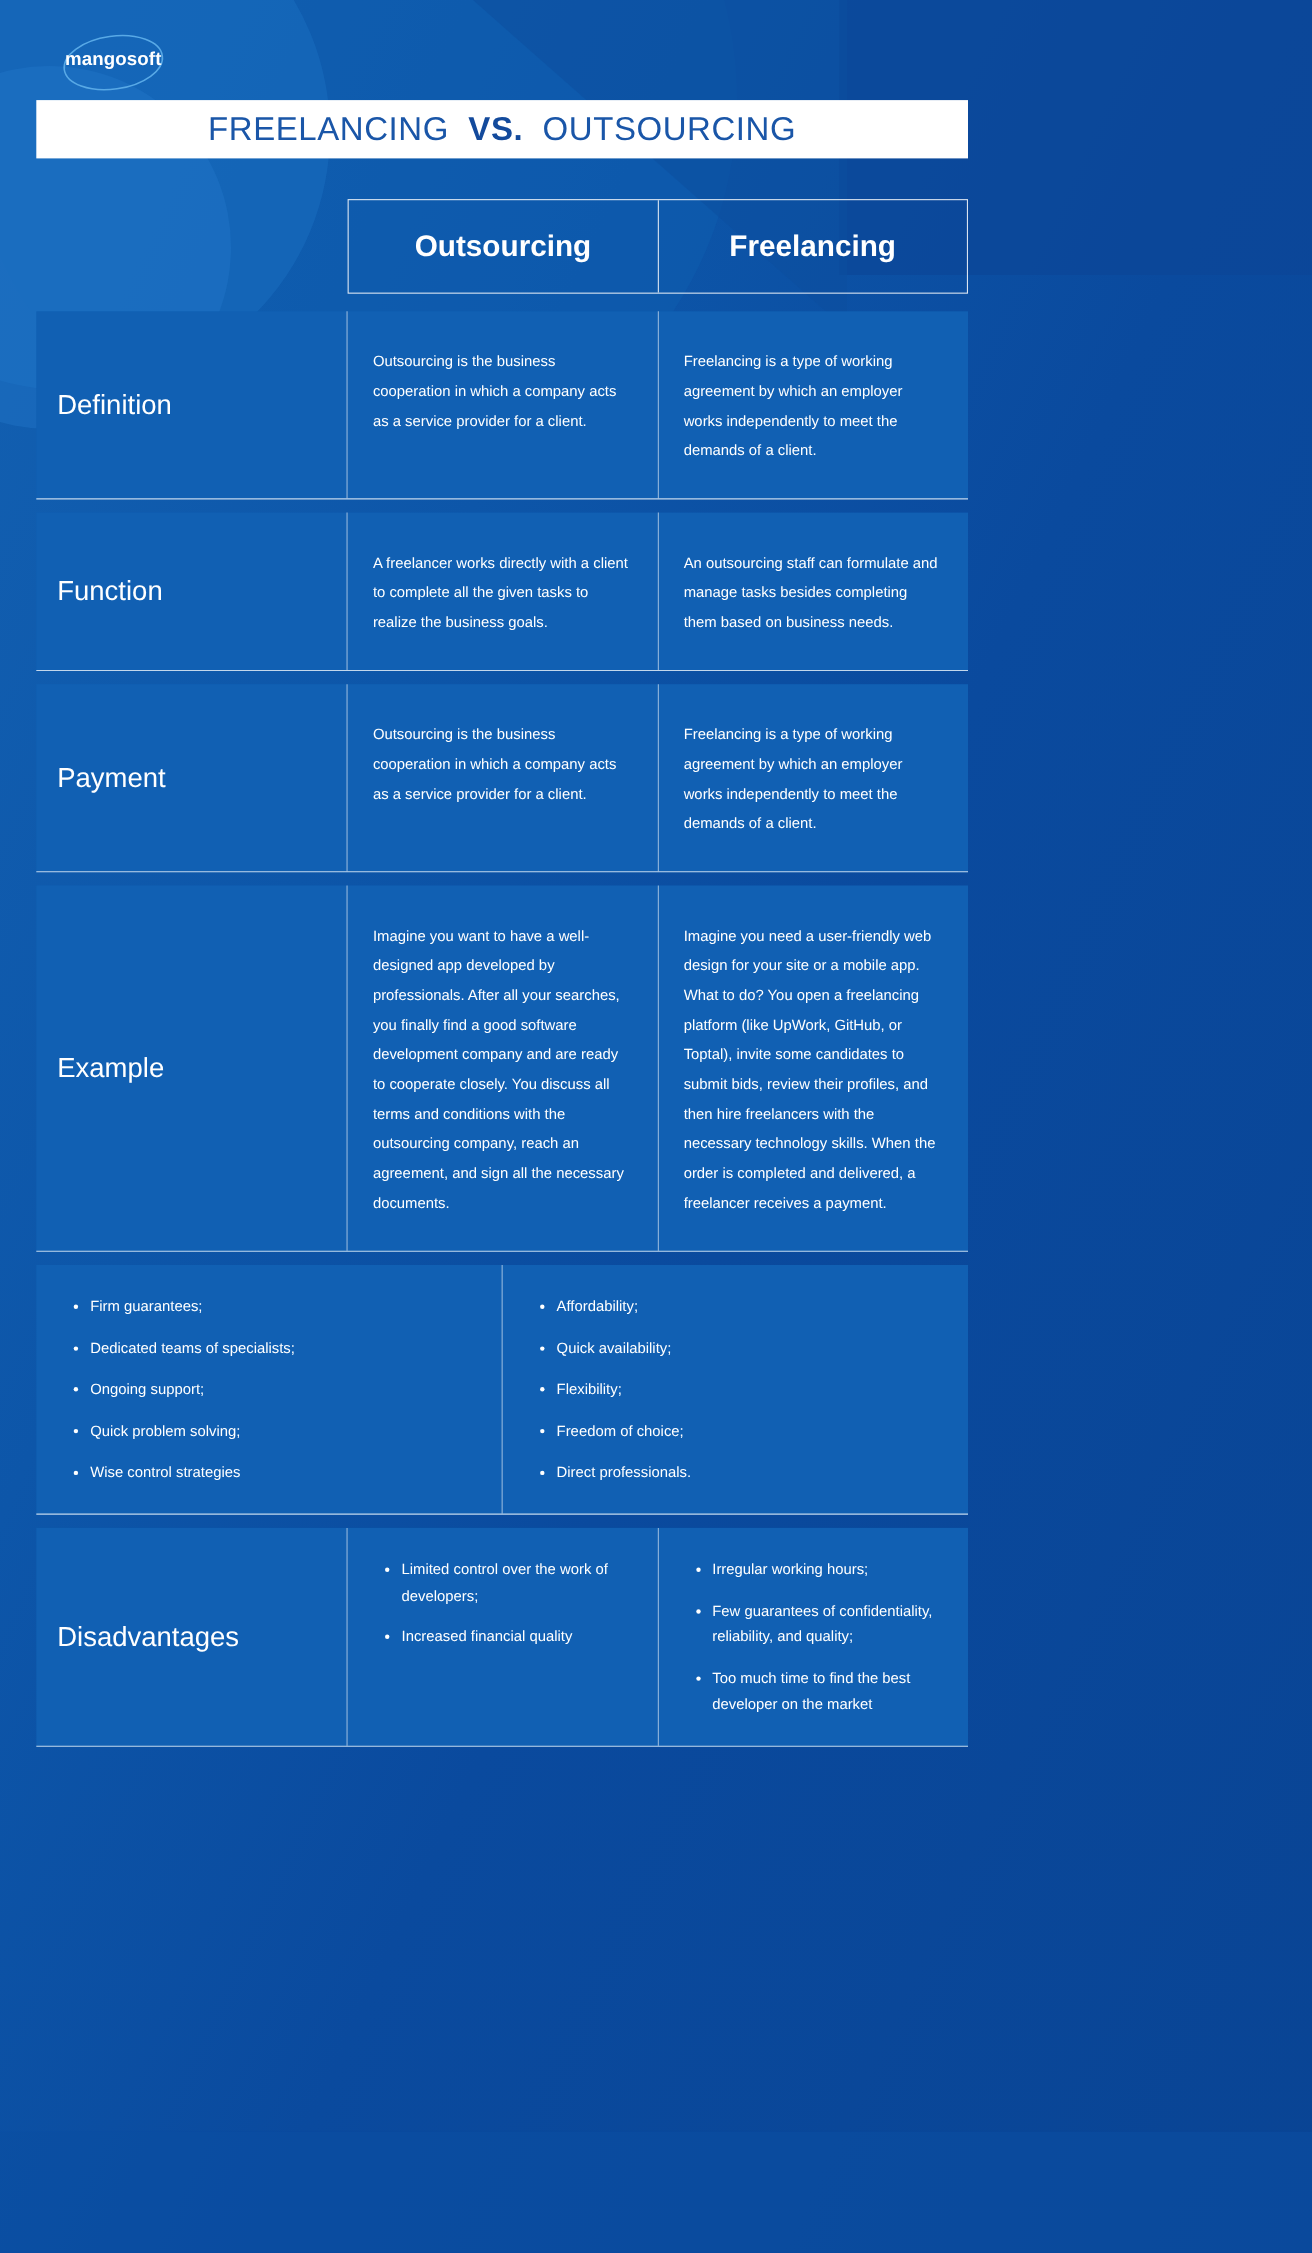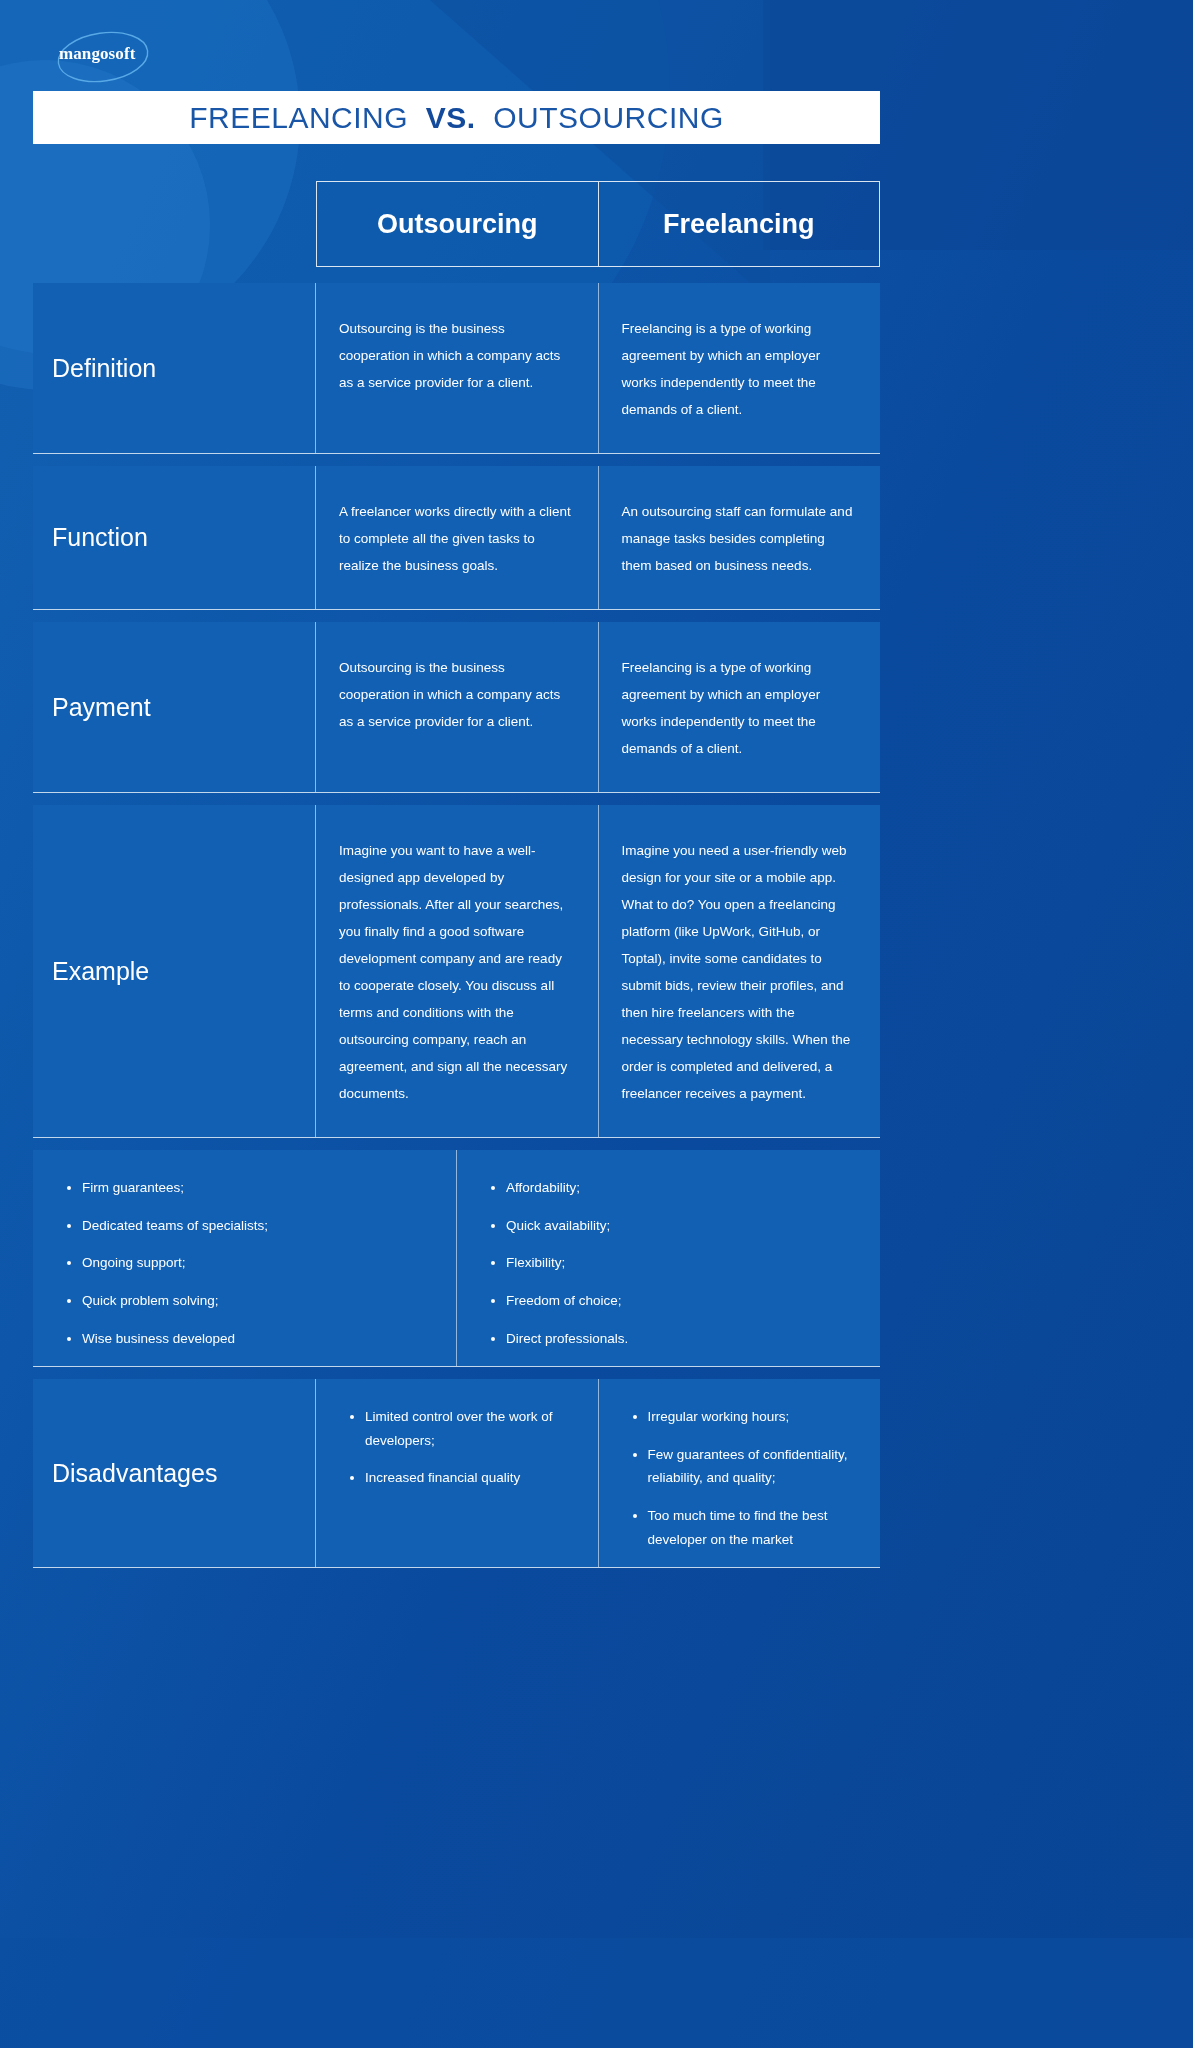--- a/index.html
+++ b/index.html
@@ -81,21 +81,20 @@
   }
   .logo svg { display: block; }
   .logo-text {
     position: absolute;
     left: 11px;
     top: 18px;
     color: #ffffff;
     font-size: 17px;
     font-weight: bold;
     letter-spacing: .1px;
-    font-family: Liberation Serif, serif;
   }
 
   
   .title-banner {
     position: absolute;
     left: 33px;
     top: 91px;
     width: 847px;
     height: 53px;
     background: #ffffff;
@@ -181,21 +180,21 @@
     list-style: disc;
   }
   .cell-body li {
     margin: 0 0 14px 0;
     line-height: 1.75;
   }
   .cell-body li:last-child { margin-bottom: 0; }
 
   .row.bullets .cell-body {
     padding-top: 26px;
-    padding-bottom: 16px;
+    padding-bottom: 26px;
   }
 </style>
 </head>
 <body>
 
 <div class="page">
 
   <div class="blob blob-c"></div>
   <div class="blob blob-a"></div>
   <div class="blob blob-b"></div>
@@ -260,21 +259,21 @@
           <p>Imagine you need a user-friendly web design for your site or a mobile app. What to do? You open a freelancing platform (like UpWork, GitHub, or Toptal), invite some candidates to submit bids, review their profiles, and then hire freelancers with the necessary technology skills. When the order is completed and delivered, a freelancer receives a payment.</p>
         </div>
       </div>
       <div class="row bullets">
         <div class="cell-body">
           <ul>
             <li>Firm guarantees;</li>
             <li>Dedicated teams of specialists;</li>
             <li>Ongoing support;</li>
             <li>Quick problem solving;</li>
-            <li>Wise business developed</li>
+            <li>Wise control strategies</li>
           </ul>
         </div>
         <div class="cell-body">
           <ul>
             <li>Affordability;</li>
             <li>Quick availability;</li>
             <li>Flexibility;</li>
             <li>Freedom of choice;</li>
             <li>Direct professionals.</li>
           </ul>

